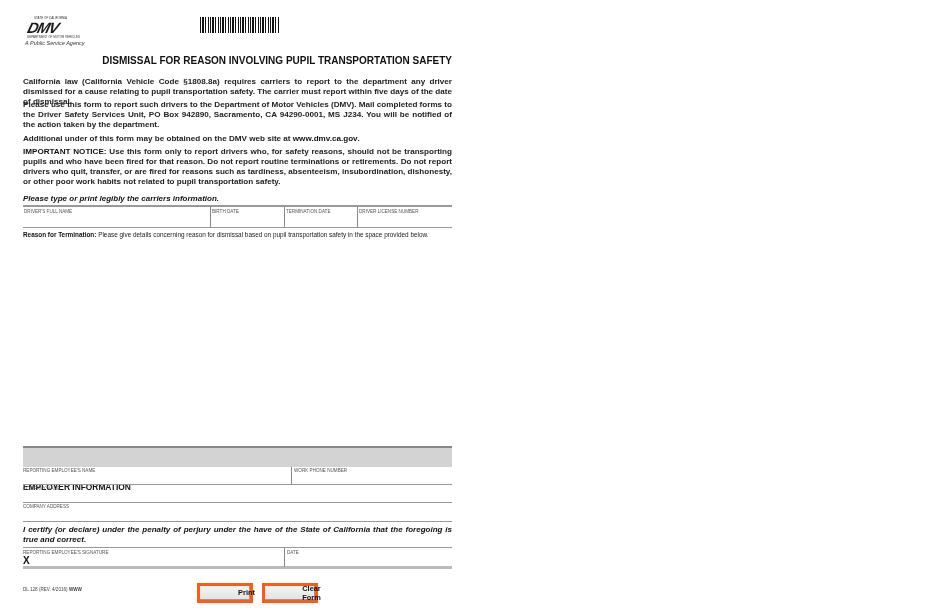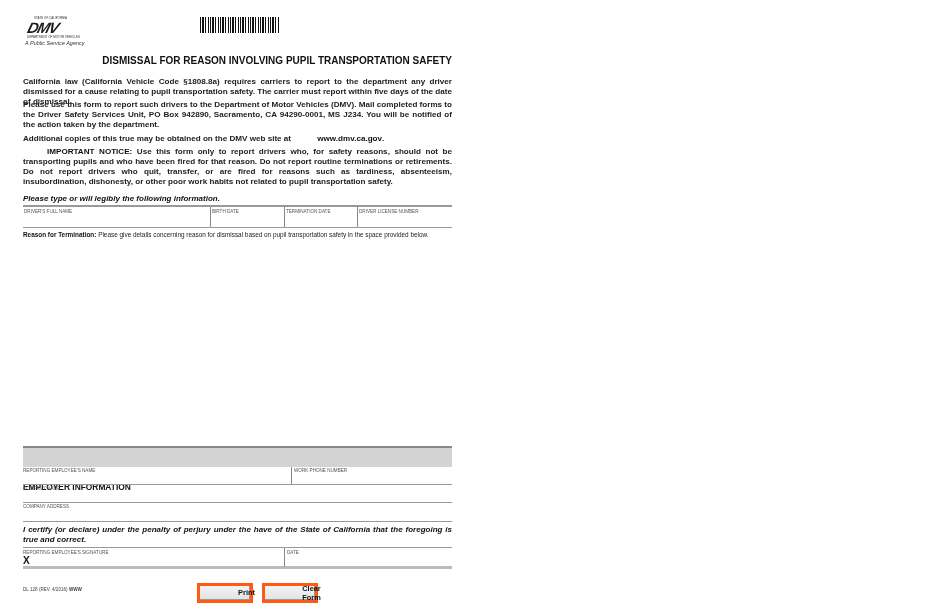--- a/index.html
+++ b/index.html
@@ -8,21 +8,21 @@
   .abs { position: absolute; }
   .logo { left: 24px; top: 16px; width: 56px; height: 32px; }
   .logo-top { font-size: 3px; position:absolute; left:10px; top:0; letter-spacing:0; color:#333; }
   .logo-dmv { position:absolute; left:4px; top:3px; font-family:"Liberation Sans", sans-serif; font-weight:bold; font-style:italic; font-size:15px; color:#1a1a1a; letter-spacing:-1px; transform: skewX(-15deg); }
   .logo-dept { position:absolute; left:3px; top:19px; font-size:3px; color:#333; }
   .logo-agency { position:absolute; left:1px; top:24px; font-size:5.5px; font-style:italic; color:#333; white-space:nowrap; }
   .barcode { left: 200px; top: 17px; width: 80px; height: 16px;
     background: repeating-linear-gradient(90deg, #111 0 1px, #fff 1px 2px, #111 2px 4px, #fff 4px 5px, #111 5px 6px, #fff 6px 8px, #111 8px 9px, #fff 9px 10px); }
   .title { left: 23px; width: 429px; top: 55px; text-align: right; font-weight: bold; font-size: 10px; color:#111; }
   .para { left: 23px; width: 429px; font-size: 8.1px; line-height: 10px; text-align: justify; color:#222;font-weight:bold; }
-  .para b { color:#111;margin-left:24px; }
+  .para b { color:#111; }
   .sect { left: 23px; font-size: 8px; font-weight: bold; font-style: italic; color:#111; }
   .tbl { left: 23px; width: 429px; }
   .topline { border-top: 2px solid #999; }
   .cell { position:absolute; top:0; height:100%; font-size: 4.6px; color:#555; padding: 2px 1px; text-transform: uppercase; }
   .vline { border-left: 1px solid #888; }
   .bottomline { border-bottom: 1px solid #999; }
   .reason { left: 23px; top: 231px; font-size: 6.4px; color:#222; white-space:nowrap; }
   .reason b { color:#111; }
   .emp-head { left: 23px; width: 429px; top: 446px; height: 21px; background: #d3d3d3; border-top: 2px solid #888; }
   .emp-head span { position:absolute; left:0; top:12px; font-weight:bold; font-size:8.4px; color:#111;margin-top:22px; }
@@ -43,27 +43,27 @@
   <span class="logo-agency">A Public Service Agency</span>
 </div>
 
 <div class="abs barcode"></div>
 
 <div class="abs title">DISMISSAL FOR REASON INVOLVING PUPIL TRANSPORTATION SAFETY</div>
 
 <p class="abs para" style="top:77px;">California law (California Vehicle Code §1808.8a) requires carriers to report to the department any driver dismissed for a cause relating to pupil transportation safety. The carrier must report within five days of the date of dismissal.</p>
 <p class="abs para" style="top:100px;">Please use this form to report such drivers to the Department of Motor Vehicles (DMV). Mail completed forms to the Driver Safety Services Unit, PO Box 942890, Sacramento, CA 94290-0001, MS J234. You will be notified of the action taken by the department.</p>
 <p class="abs para" style="top:134px;">
-  <span>Additional copies of this true may be obtained on the DMV web site at </span><b>www.dmv.ca.gov</b><span>.</span>
+  <span>Additional under of this form may be obtained on the DMV web site at </span><b>www.dmv.ca.gov</b><span>.</span>
 </p>
 <p class="abs para" style="top:147px;">
   <b>IMPORTANT NOTICE:</b><span> Use this form only to report drivers who, for safety reasons, should not be transporting pupils and who have been fired for that reason. Do not report routine terminations or retirements. Do not report drivers who quit, transfer, or are fired for reasons such as tardiness, absenteeism, insubordination, dishonesty, or other poor work habits not related to pupil transportation safety.</span>
 </p>
 
-<div class="abs sect" style="top:194px;">Please type or will legibly the following information.</div>
+<div class="abs sect" style="top:194px;">Please type or print legibly the carriers information.</div>
 
 <div class="abs tbl topline bottomline" style="top:205px; height:23px;">
   <div class="cell" style="left:0; width:188px;">
     <span>DRIVER'S FULL NAME</span>
   </div>
   <div class="cell vline" style="left:187px; width:74px;">
     <span>BIRTH DATE</span>
   </div>
   <div class="cell vline" style="left:261px; width:73px;">
     <span>TERMINATION DATE</span>

